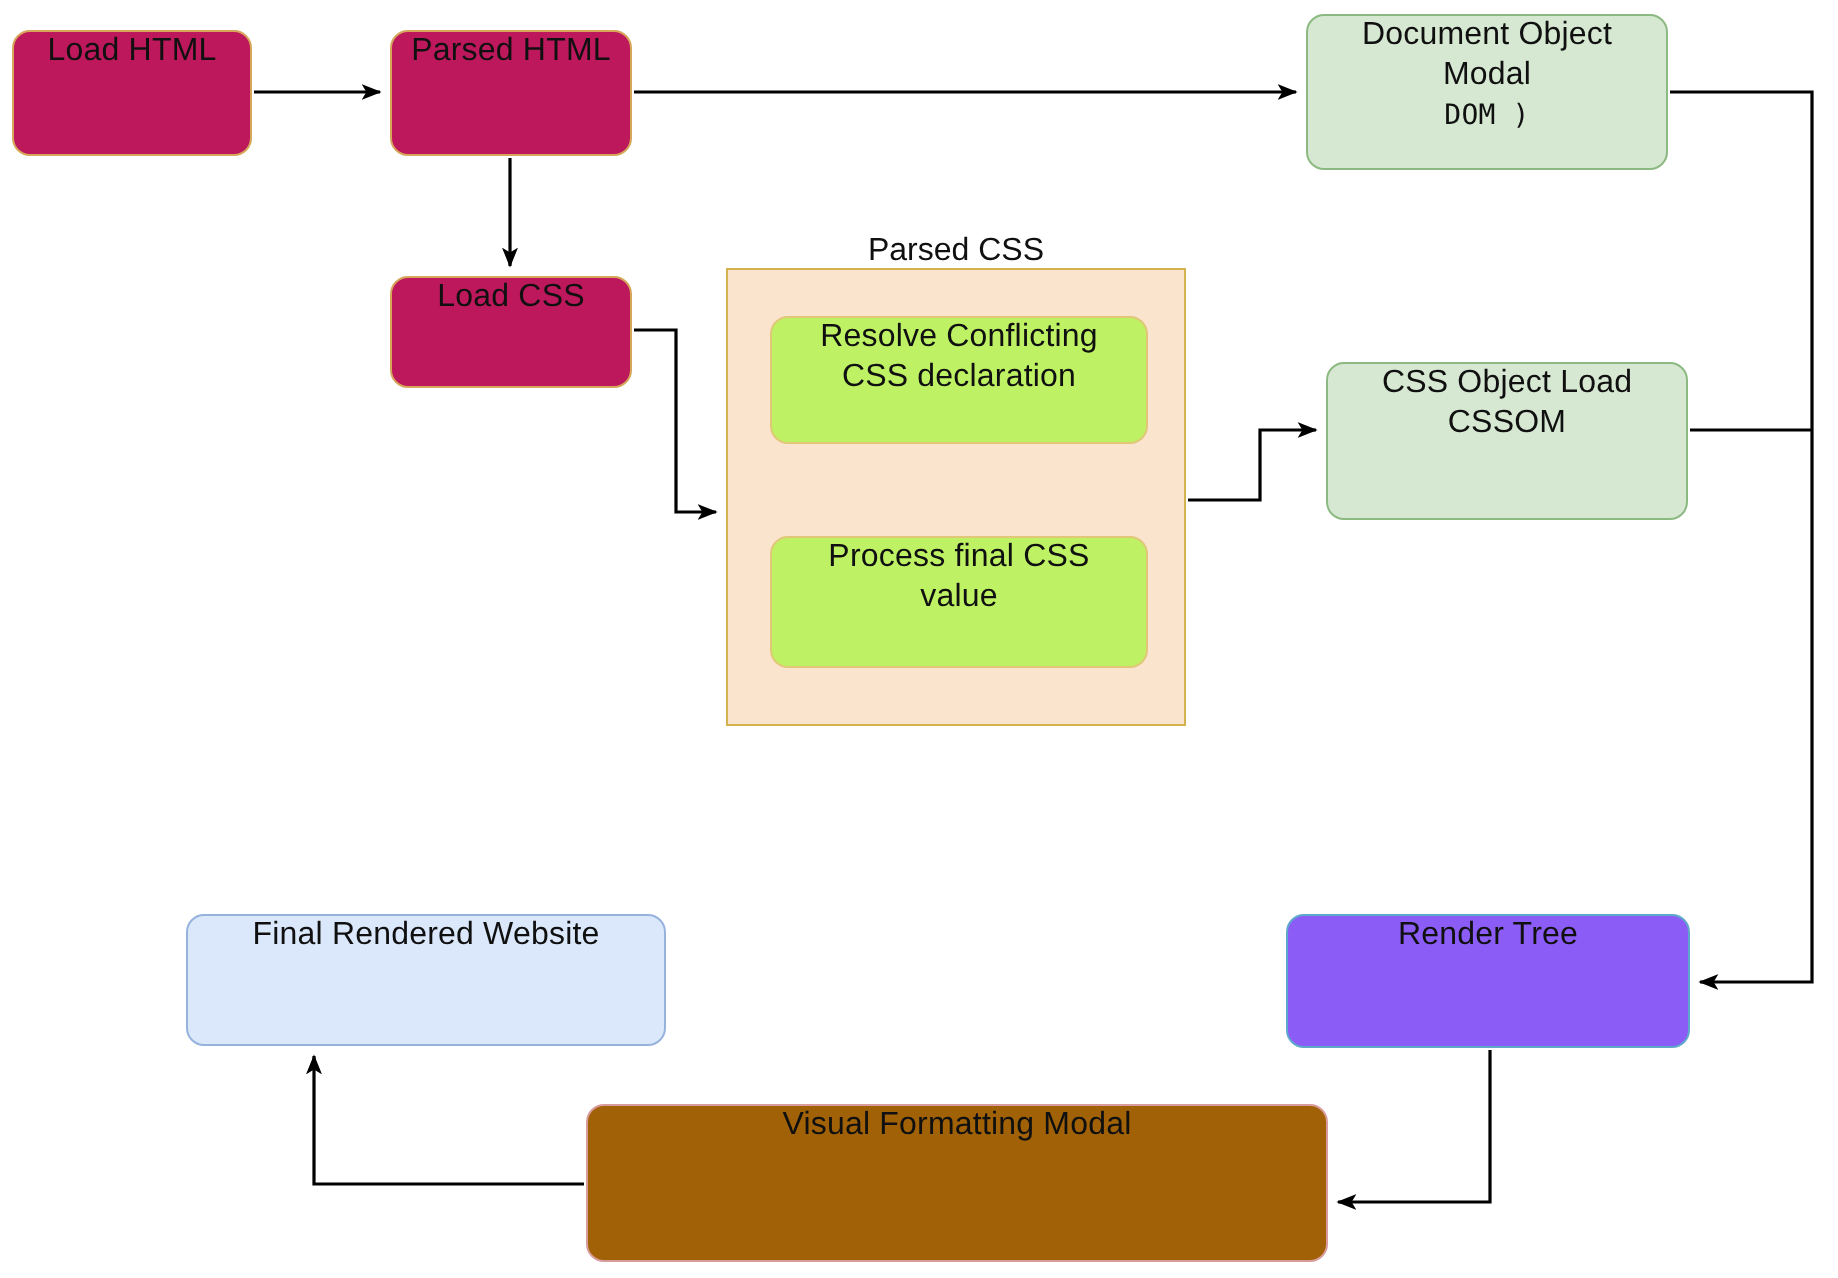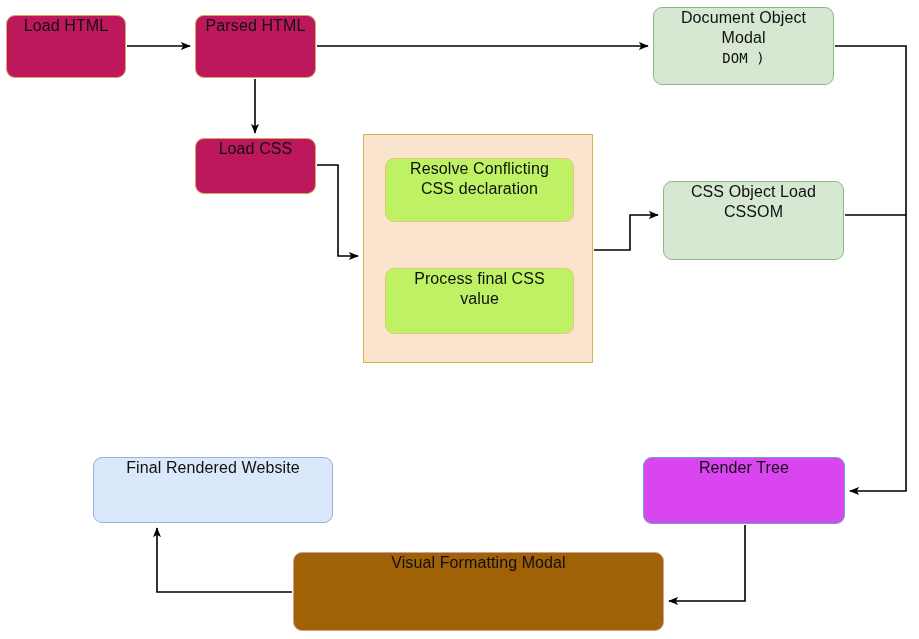--- a/index.html
+++ b/index.html
@@ -59,21 +59,21 @@
   }
   .fill-yellow {
     background: #bef264;
     border-color: #e0c878;
   }
   .fill-blue-light {
     background: #dbe8fb;
     border-color: #96b3dd;
   }
   .fill-blue {
-    background: #d946ef;
+    background: #8b5cf6;
     border-color: #5fa8cc;
   }
   .fill-pink {
     background: #a16207;
     border-color: #d99c9c;
   }
   .group-box {
     position: absolute;
     box-sizing: border-box;
     background: #fbe4cd;
@@ -113,20 +113,21 @@
         <path d="M 317 165 L 338 165 L 338 256 L 358 256" marker-end="url(#arrowhead)"></path>
         <path d="M 594 250 L 630 250 L 630 215 L 658 215" marker-end="url(#arrowhead)"></path>
         <path d="M 835 46 L 906 46 L 906 491 L 850 491" marker-end="url(#arrowhead)"></path>
         <path d="M 845 215 L 906 215"></path>
         <path d="M 745 525 L 745 601 L 669 601" marker-end="url(#arrowhead)"></path>
         <path d="M 292 592 L 157 592 L 157 528" marker-end="url(#arrowhead)"></path>
       </g>
   </svg>
 
   <div class="group-box" style="left: 363px; top: 134px; width: 230px; height: 229px;"></div>
+  <div class="group-title" style="left: 363px; top: 116px; width: 230px;">Parsed CSS</div>
 
   <div id="node-layer">
       <div class="node fill-orange" style="left: 6px; top: 15px; width: 120px; height: 63px;">
         <span class="label">Load HTML</span>
       </div>
       <div class="node fill-orange" style="left: 195px; top: 15px; width: 121px; height: 63px;">
         <span class="label">Parsed HTML</span>
       </div>
       <div class="node fill-green" style="left: 653px; top: 7px; width: 181px; height: 78px;">
         <span class="label">Document Object

